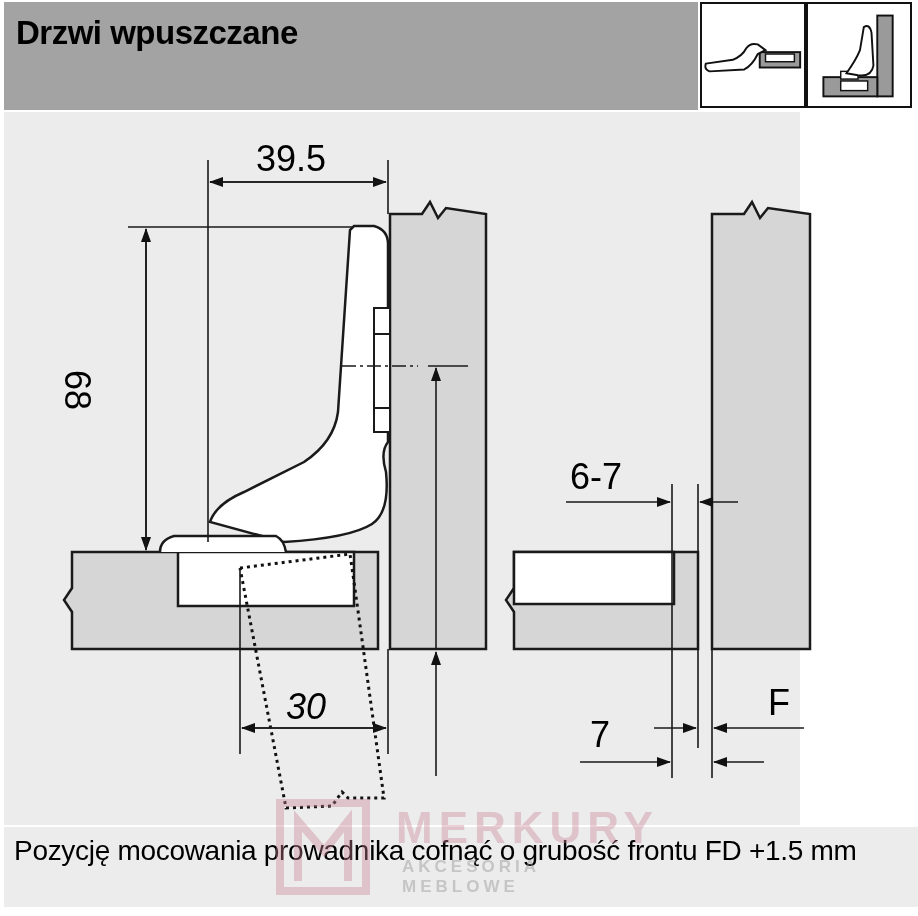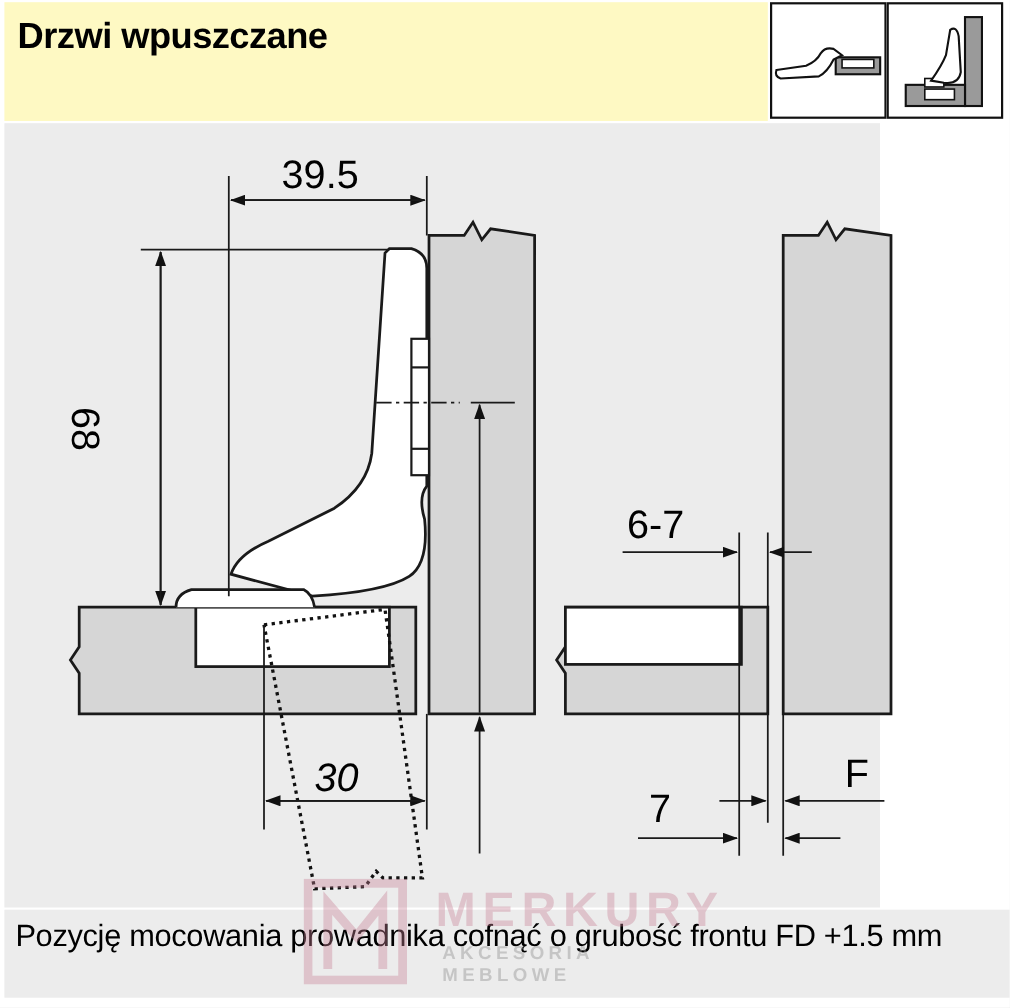--- a/index.html
+++ b/index.html
@@ -1,17 +1,17 @@
 <!DOCTYPE html>
 <html><head>
 <meta charset="utf-8">
 <style>
   html, body { margin: 0; padding: 0; }
   body { width: 918px; height: 916px; background: #ffffff; position: relative; overflow: hidden; font-family: "Liberation Sans", sans-serif; }
-  .header { position: absolute; left: 4px; top: 2px; width: 694px; height: 108px; background: #fef9c3; }
+  .header { position: absolute; left: 4px; top: 2px; width: 694px; height: 108px; background: #a3a3a3; }
   .title { position: absolute; left: 12px; top: 12px; font-size: 33px; font-weight: bold; color: #000; letter-spacing: -0.5px; }
   .icon-box { position: absolute; top: 2px; height: 106px; background: #fff; border: 2px solid #111; box-sizing: border-box; }
   .icon-box svg { width: 100%; height: 100%; }
   .panel { position: absolute; left: 4px; top: 112px; width: 796px; height: 713px; background: #ececec; }
   .drawing { position: absolute; left: 0; top: 0; }
   .dim { position: absolute; font-size: 36px; color: #000; font-family: "Liberation Sans", sans-serif; }
   .footer { position: absolute; left: 4px; top: 827px; width: 914px; height: 80px; background: #ececec; }
   .caption { position: absolute; left: 10px; top: 6px; font-size: 28px; line-height: 36px; color: #000; letter-spacing: -0.3px; width: 880px; }
   .wm { position: absolute; left: 276px; top: 795px; width: 380px; height: 100px; pointer-events: none; }
   .wm-name { position: absolute; left: 120px; top: 8px; font-size: 44px; font-weight: bold; color: rgba(200,130,150,0.38); letter-spacing: 6px; }

